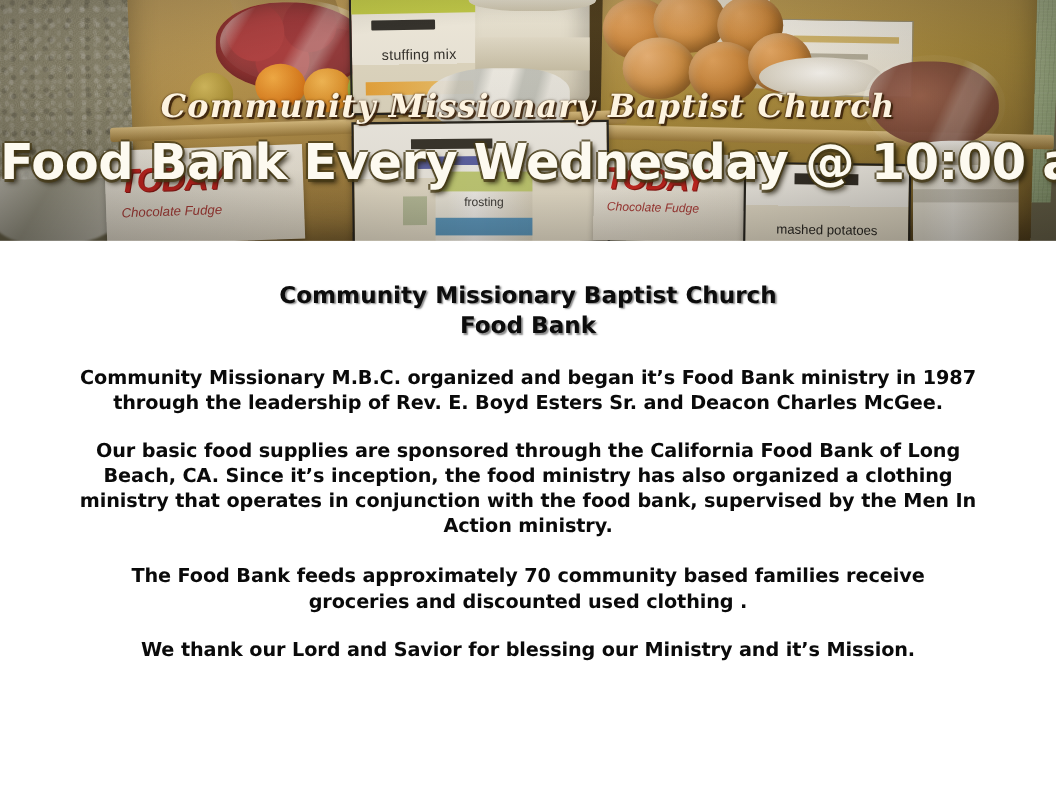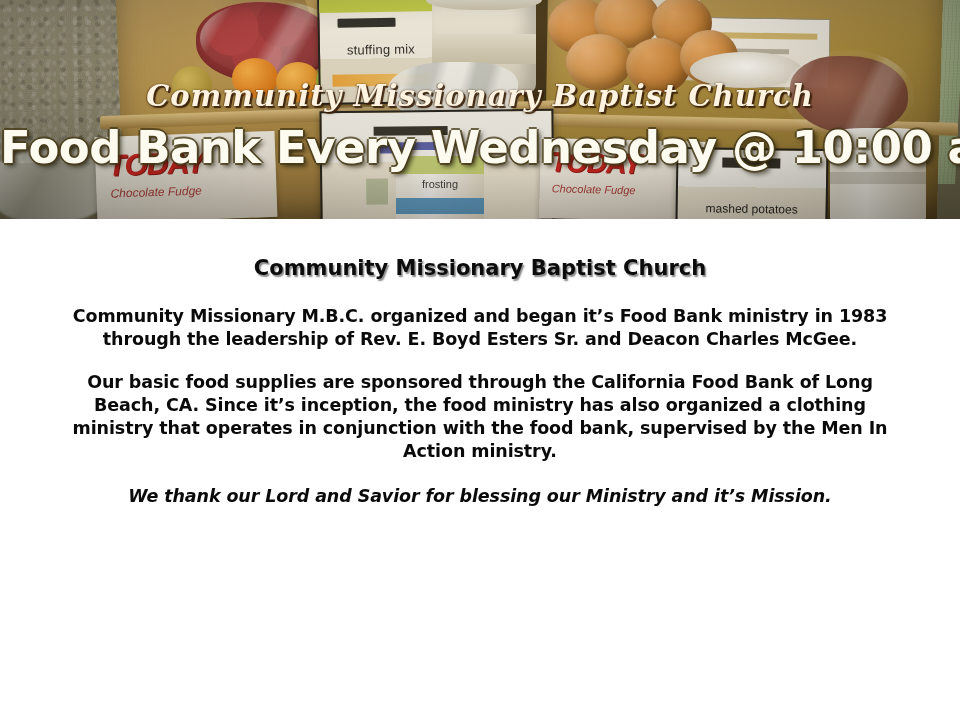--- a/index.html
+++ b/index.html
@@ -401,21 +401,21 @@
     text-align: center;
     font-family: "DejaVu Sans", "Liberation Sans", sans-serif;
     font-weight: bold;
     font-size: 17.5px;
     line-height: 1.32;
     color: #0a0a0a;
     letter-spacing: -0.1px;
   }
   .para:last-child { margin-bottom: 0; }
   .para.p2 { margin-bottom: 22px; }
-  .para.p5 { margin-top: 6px; font-style: italic; }
+  .para.p5 { margin-top: 6px; }
 </style>
 </head>
 <body>
 
 <div class="slide">
 
   <div class="banner">
     <div class="photo-scene">
 
       <div class="floor">
@@ -511,22 +511,24 @@
 
     <div class="script-line">Community Missionary Baptist Church</div>
 
     <div class="headline">Food Bank Every Wednesday @ 10:00 a.m.</div>
   </div>
 
   <div class="content">
 
     <h1 class="doc-title">
       <span>Community Missionary Baptist Church</span>
+      <span class="l2">Food Bank</span>
     </h1>
 
     <div class="paragraphs">
-      <p class="para p1">Community Missionary M.B.C. organized and began it’s Food Bank ministry in 1983 through the leadership of Rev. E. Boyd Esters Sr. and Deacon Charles McGee.</p>
+      <p class="para p1">Community Missionary M.B.C. organized and began it’s Food Bank ministry in 1987 through the leadership of Rev. E. Boyd Esters Sr. and Deacon Charles McGee.</p>
       <p class="para p2">Our basic food supplies are sponsored through the California Food Bank of Long Beach, CA. Since it’s inception, the food ministry has also organized a clothing ministry that operates in conjunction with the food bank, supervised by the Men In Action ministry.</p>
+      <p class="para p4">The Food Bank feeds approximately 70 community based families receive groceries and discounted used clothing .</p>
       <p class="para p5">We thank our Lord and Savior for blessing our Ministry and it’s Mission.</p>
     </div>
 
   </div>
 </div>
 
 </body></html>

